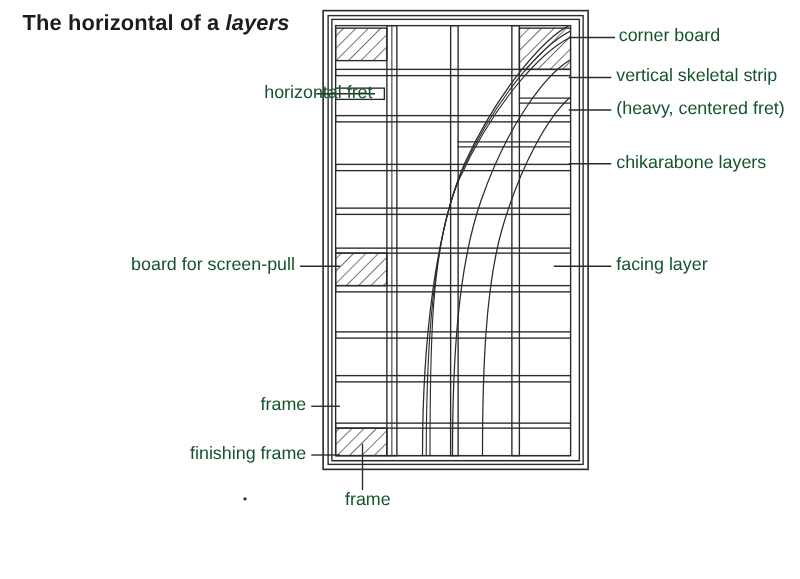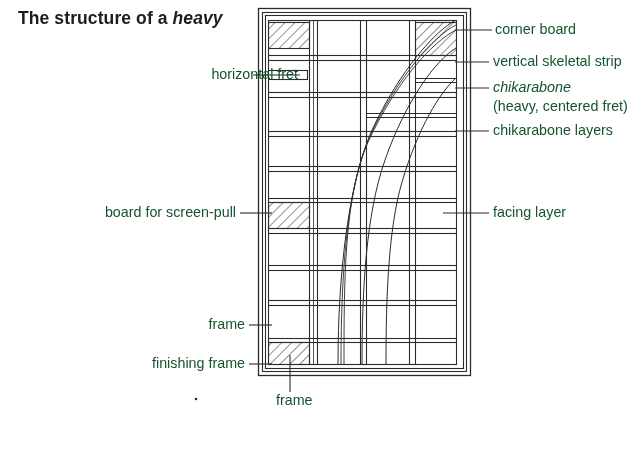--- a/index.html
+++ b/index.html
@@ -45,21 +45,21 @@
   .label.right { text-align: left; }
   .label.left  { text-align: right; transform: translateX(-100%); }
   .label .it { font-style: italic; }
   .label .sub { display: block; }
   svg { display: block; }
 </style>
 </head>
 <body>
 
 <div class="title">
-  <span>The structure of a </span><span class="it">heavy</span>
+  <span>The horizontal of a </span><span class="it">layers</span>
 </div>
 
 <svg id="figure" viewBox="0 0 640 463">
   <defs>
     <pattern id="hatch" width="7" height="7" patternTransform="rotate(45)" patternUnits="userSpaceOnUse">
       <line x1="0" y1="0" x2="0" y2="7" stroke="#333333" stroke-width="1.1"></line>
     </pattern>
     <clipPath id="panelClip">
       <rect x="268" y="20" width="188" height="348"></rect>
     </clipPath>
@@ -170,19 +170,18 @@
 
 <div class="label left" style="left:245px; top:354px;">finishing frame</div>
 
 <div class="label" style="left:276px; top:391px;">frame</div>
 
 <div class="label right" style="left:495px; top:20px;">corner board</div>
 
 <div class="label right" style="left:493px; top:52px;">vertical skeletal strip</div>
 
 <div class="label right" style="left:493px; top:78px;">
-  <span class="it">chikarabone</span>
   <span class="sub">(heavy, centered fret)</span>
 </div>
 
 <div class="label right" style="left:493px; top:121px;">chikarabone layers</div>
 
 <div class="label right" style="left:493px; top:203px;">facing layer</div>
 
 </body></html>

